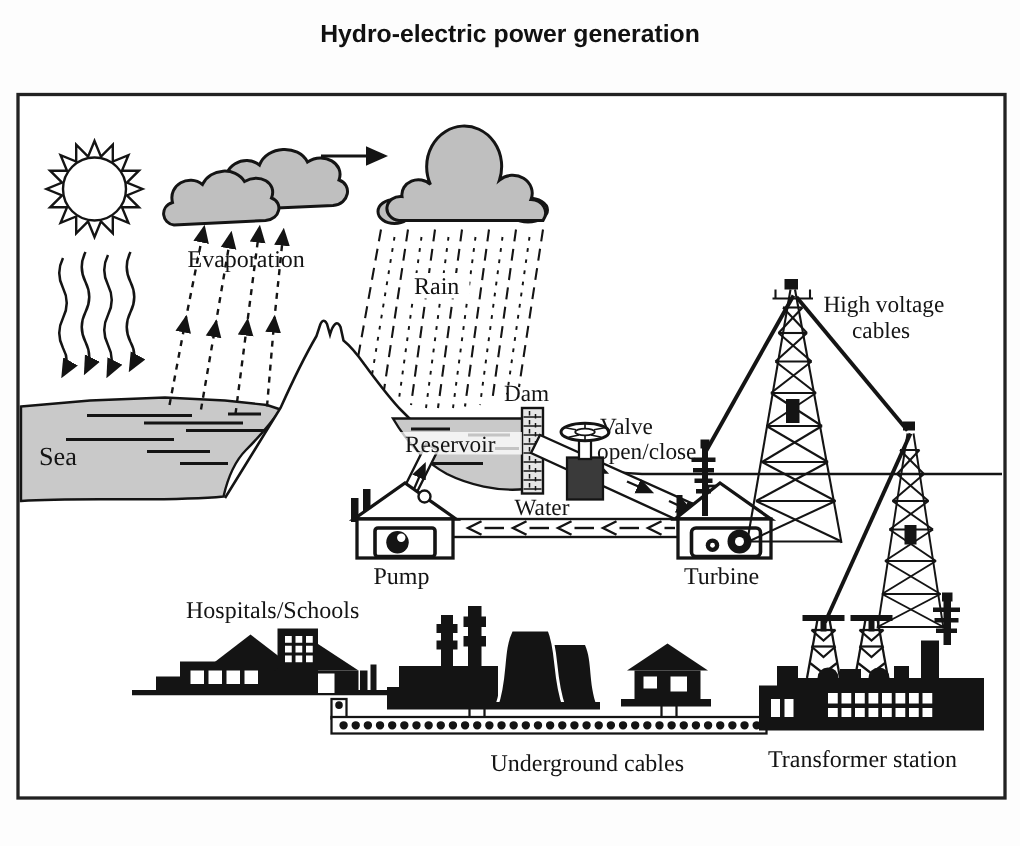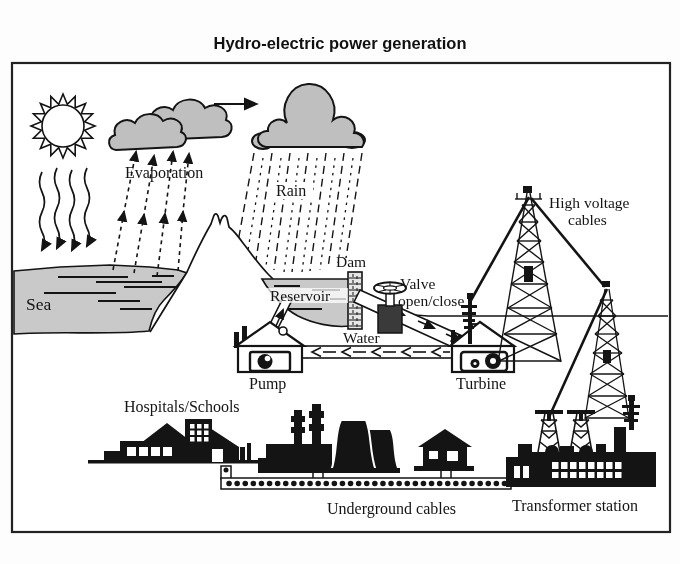--- a/index.html
+++ b/index.html
@@ -1,18 +1,18 @@
 <!DOCTYPE html>
 <html><head>
 <meta charset="utf-8">
 <style>
   html,body{margin:0;padding:0;background:#fbfbfb;}
   .canvas{position:relative;width:680px;height:564px;background:#fdfdfd;overflow:hidden;
           font-family:"Liberation Serif", serif;}
-  .title{position:absolute;top:34px;left:0;width:100%;text-align:center;
+  .title{position:absolute;top:14px;left:0;width:100%;text-align:center;
          font-family:"Liberation Sans", sans-serif;font-weight:bold;font-size:16.5px;color:#111;}
   svg{position:absolute;top:0;left:0;}
   svg text{font-family:"Liberation Serif", serif;fill:#141414;}
 </style>
 </head>
 <body>
 
 <div class="canvas">
   <div class="title">Hydro-electric power generation</div>
 

